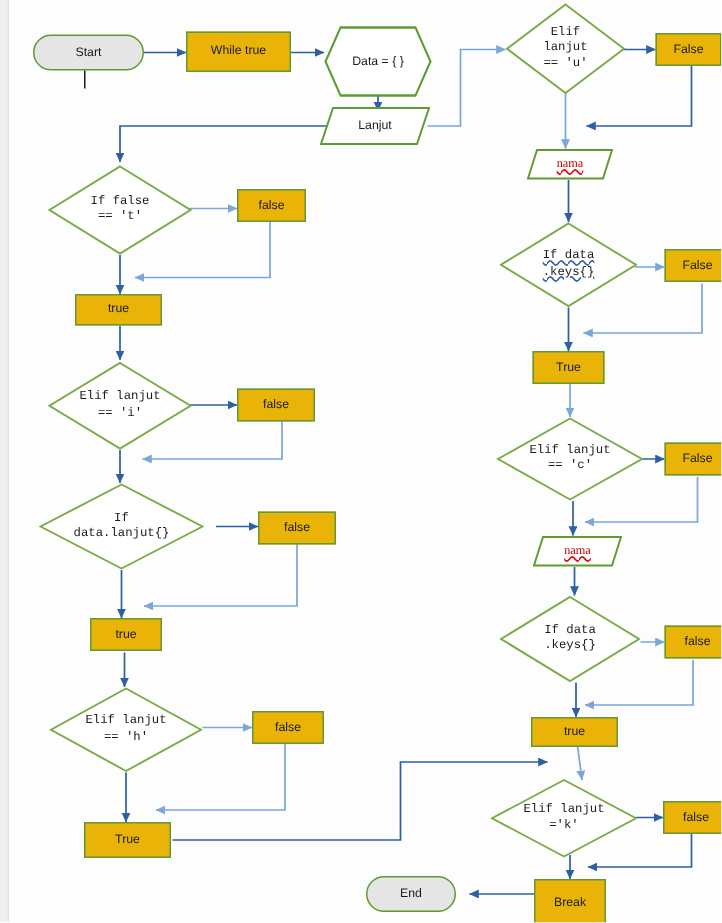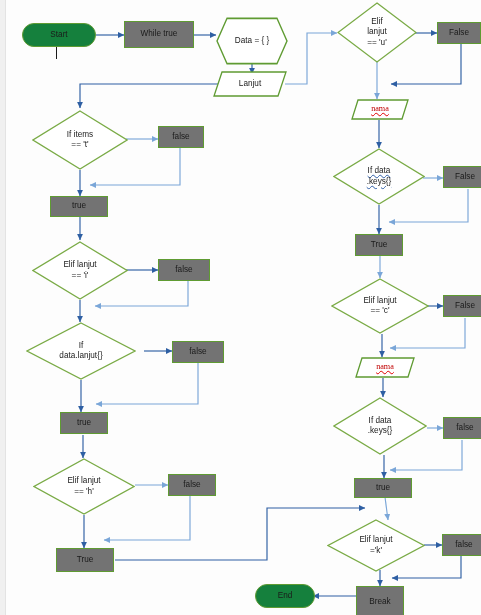--- a/index.html
+++ b/index.html
@@ -39,31 +39,32 @@
     text-align: center;
     color: #1a1a1a;
     font-size: 8.2px;
     line-height: 1.28;
     white-space: pre-line;
     z-index: 3;
   }
   
   .rect {
     border: 1.2px solid #5f9b32;
-    background: #737373;
+    background: #eab308;
   }
   
   .stadium {
     border: 1.3px solid #5f9b32;
-    background: #15803d;
+    background: #e5e5e5;
     border-radius: 999px;
   }
   
   .diamond {
     background: transparent;
+    font-family: Liberation Mono, monospace;
   }
   .diamond .dshape {
     position: absolute;
     left: 0; top: 0;
     width: 100%; height: 100%;
     z-index: 0;
   }
   .diamond .dlabel {
     position: relative;
     z-index: 1;
@@ -217,21 +218,21 @@
     <svg class="pshape" viewBox="0 0 74 26" preserveAspectRatio="none">
       <polygon points="9,1 73,1 65,25 1,25" fill="#ffffff" stroke="#5f9b32" stroke-width="1.3"></polygon>
     </svg>
     <span class="plabel">Lanjut</span>
   </div>
 
   <div class="node diamond" style="left:32px;top:110px;width:96px;height:60px;">
     <svg class="dshape" viewBox="0 0 96 60" preserveAspectRatio="none">
       <polygon points="48,1 95,30 48,59 1,30" fill="#ffffff" stroke="#7aab46" stroke-width="1.3"></polygon>
     </svg>
-    <span class="dlabel">If items
+    <span class="dlabel">If false
 == 't'</span>
   </div>
 
   <div class="node rect" style="left:158px;top:126px;width:46px;height:22px;">
     <span>false</span>
   </div>
 
   <div class="node rect" style="left:50px;top:196px;width:58px;height:21px;">
     <span>true</span>
   </div>
@@ -360,17 +361,17 @@
   </div>
 
   <div class="node rect" style="left:442px;top:534px;width:44px;height:22px;">
     <span>false</span>
   </div>
 
   <div class="node rect" style="left:356px;top:586px;width:48px;height:33px;">
     <span>Break</span>
   </div>
 
-  <div class="node stadium" style="left:255px;top:584px;width:60px;height:24px;align-items:center;">
+  <div class="node stadium" style="left:244px;top:584px;width:60px;height:24px;align-items:center;">
     <span>End</span>
   </div>
 
 </div>
 
 </body></html>

